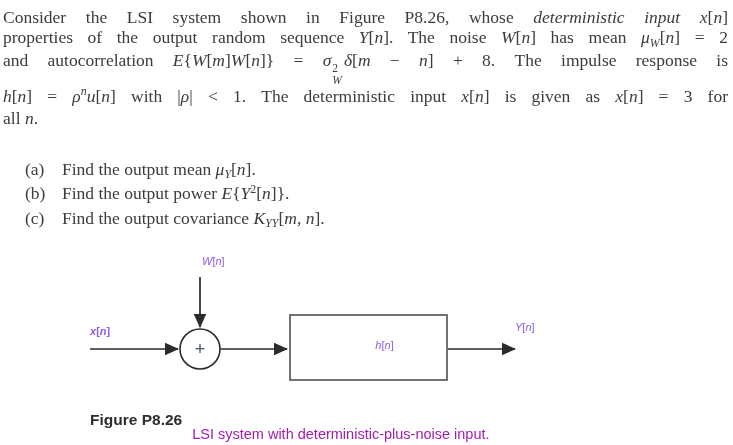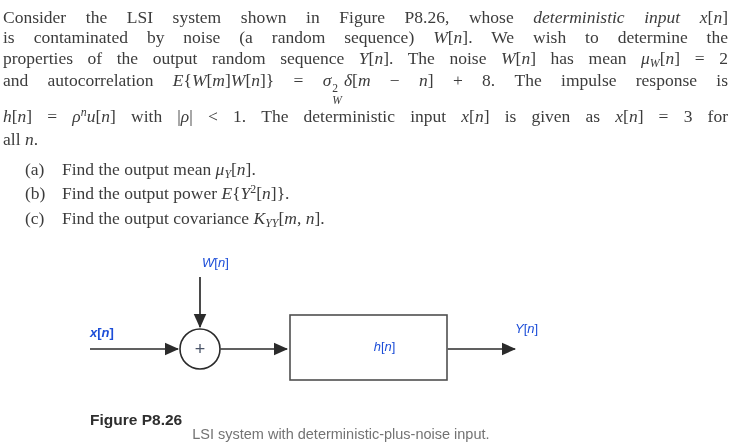--- a/index.html
+++ b/index.html
@@ -20,40 +20,39 @@
   .seg-it{ font-style:italic; }
   .seg-sup{ font-size:68%; position:relative; top:-0.55em; }
   .seg-sub{ font-size:68%; position:relative; top:0.28em; letter-spacing:0; }
   .supsub{ display:inline-flex; flex-direction:column; align-items:flex-start;
            font-size:66%; line-height:1.05; vertical-align:-0.5em; margin:0 2px 0 1px; }
   .ss-sup{ display:block; }
   .ss-sub{ display:block; font-style:italic; }
   
   .fig-svg{ position:absolute; left:60px; top:250px; }
   .fig-label{ position:absolute; font-family:"Liberation Sans", sans-serif;
-              font-size:13px; color:#1d4ed8; white-space:nowrap; }
+              font-size:11px; color:#8b5cf6; white-space:nowrap; }
   .fig-label .seg-rm{ font-style:normal; }
   .block-label{ width:189px; text-align:center; }
   .sum-plus{ position:absolute; left:190px; top:339px; width:20px; height:20px;
              line-height:20px; text-align:center; font-family:"Liberation Sans", sans-serif;
              font-size:18px; color:#4a5468; }
   
   .caption{ position:absolute; left:90px; top:398px; display:flex; align-items:center;
             gap:10px; font-family:"Liberation Sans", sans-serif; color:#2e2e2e; }
   .caption-tag{ font-weight:bold; font-size:15.5px; }
-  .caption-text{ font-size:14.5px; color:#737373;margin-top:28px; }
+  .caption-text{ font-size:14.5px; color:#a21caf;margin-top:28px; }
 </style>
 </head>
 <body>
 
 <div class="page">
 
   <div class="para">
     <div class="pline"><span class="seg-rm">Consider the LSI system shown in Figure P8.26, whose </span><span class="seg-it">deterministic input x</span><span class="seg-rm">[</span><span class="seg-it">n</span><span class="seg-rm">]</span></div>
-    <div class="pline"><span class="seg-rm">is contaminated by noise (a random sequence) </span><span class="seg-it">W</span><span class="seg-rm">[</span><span class="seg-it">n</span><span class="seg-rm">]. We wish to determine the</span></div>
     <div class="pline"><span class="seg-rm">properties of the output random sequence </span><span class="seg-it">Y</span><span class="seg-rm">[</span><span class="seg-it">n</span><span class="seg-rm">]. The noise </span><span class="seg-it">W</span><span class="seg-rm">[</span><span class="seg-it">n</span><span class="seg-rm">] has mean </span><span class="seg-it">μ</span><span class="seg-sub seg-it">W</span><span class="seg-rm">[</span><span class="seg-it">n</span><span class="seg-rm">] = 2</span></div>
     <div class="pline"><span class="seg-rm">and autocorrelation </span><span class="seg-it">E</span><span class="seg-rm">{</span><span class="seg-it">W</span><span class="seg-rm">[</span><span class="seg-it">m</span><span class="seg-rm">]</span><span class="seg-it">W</span><span class="seg-rm">[</span><span class="seg-it">n</span><span class="seg-rm">]} = </span><span class="seg-it">σ</span><span class="supsub">
           <span class="ss-sup">2</span>
           <span class="ss-sub">W</span>
         </span><span class="seg-it">δ</span><span class="seg-rm">[</span><span class="seg-it">m</span><span class="seg-rm"> − </span><span class="seg-it">n</span><span class="seg-rm">] + 8. The impulse response is</span></div>
     <div class="pline"><span class="seg-it">h</span><span class="seg-rm">[</span><span class="seg-it">n</span><span class="seg-rm">] = </span><span class="seg-it">ρ</span><span class="seg-sup seg-it">n</span><span class="seg-it">u</span><span class="seg-rm">[</span><span class="seg-it">n</span><span class="seg-rm">] with |</span><span class="seg-it">ρ</span><span class="seg-rm">| &lt; 1. The deterministic input </span><span class="seg-it">x</span><span class="seg-rm">[</span><span class="seg-it">n</span><span class="seg-rm">] is given as </span><span class="seg-it">x</span><span class="seg-rm">[</span><span class="seg-it">n</span><span class="seg-rm">] = 3 for</span></div>
     <div class="pline last"><span class="seg-rm">all </span><span class="seg-it">n</span><span class="seg-rm">.</span></div>
   </div>
 
   <div class="parts">

